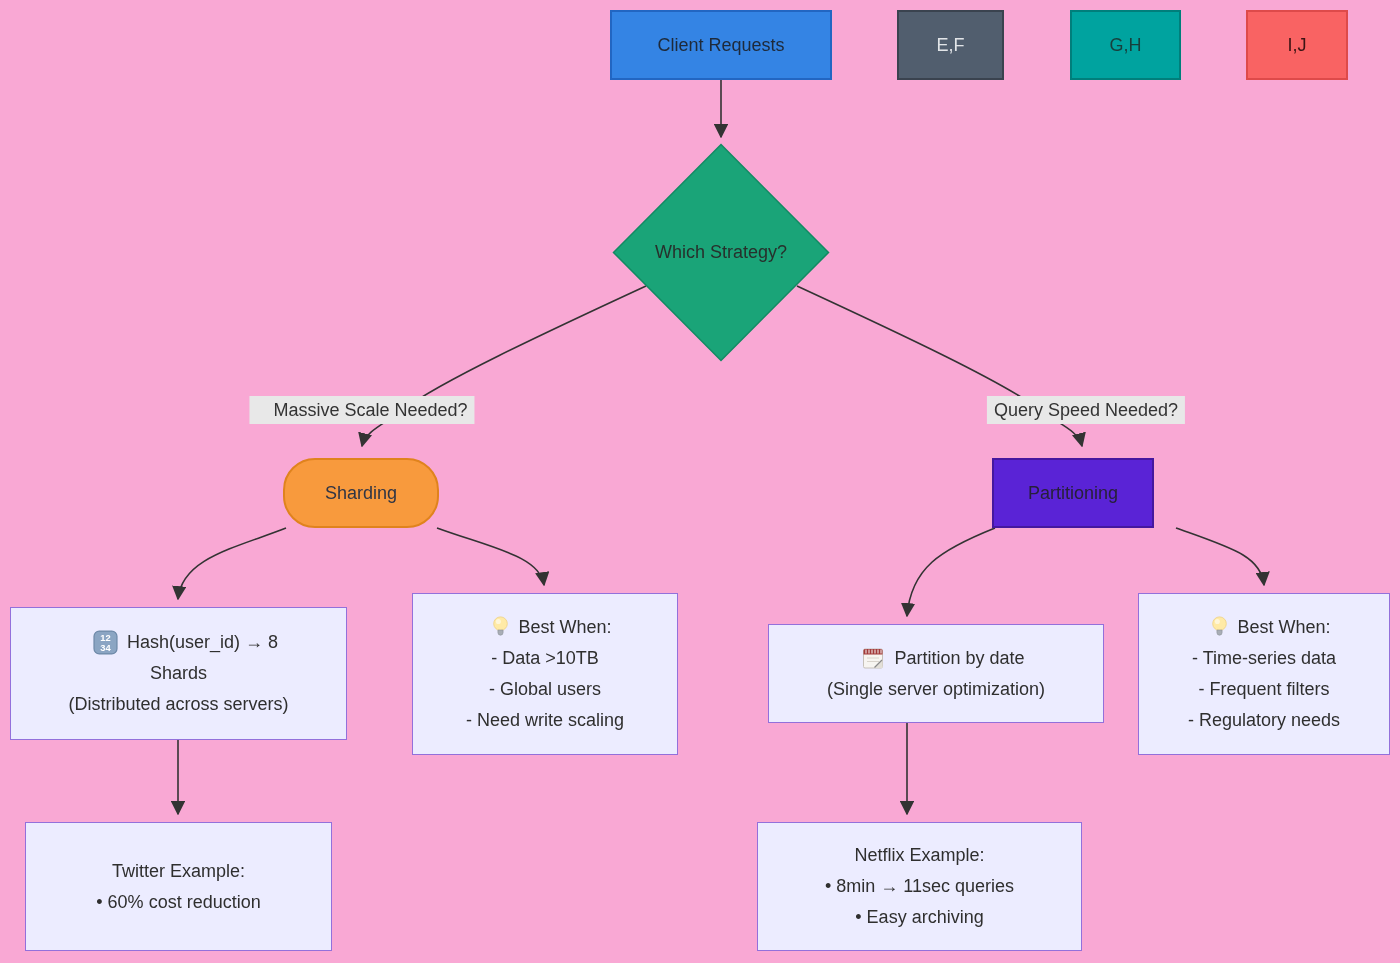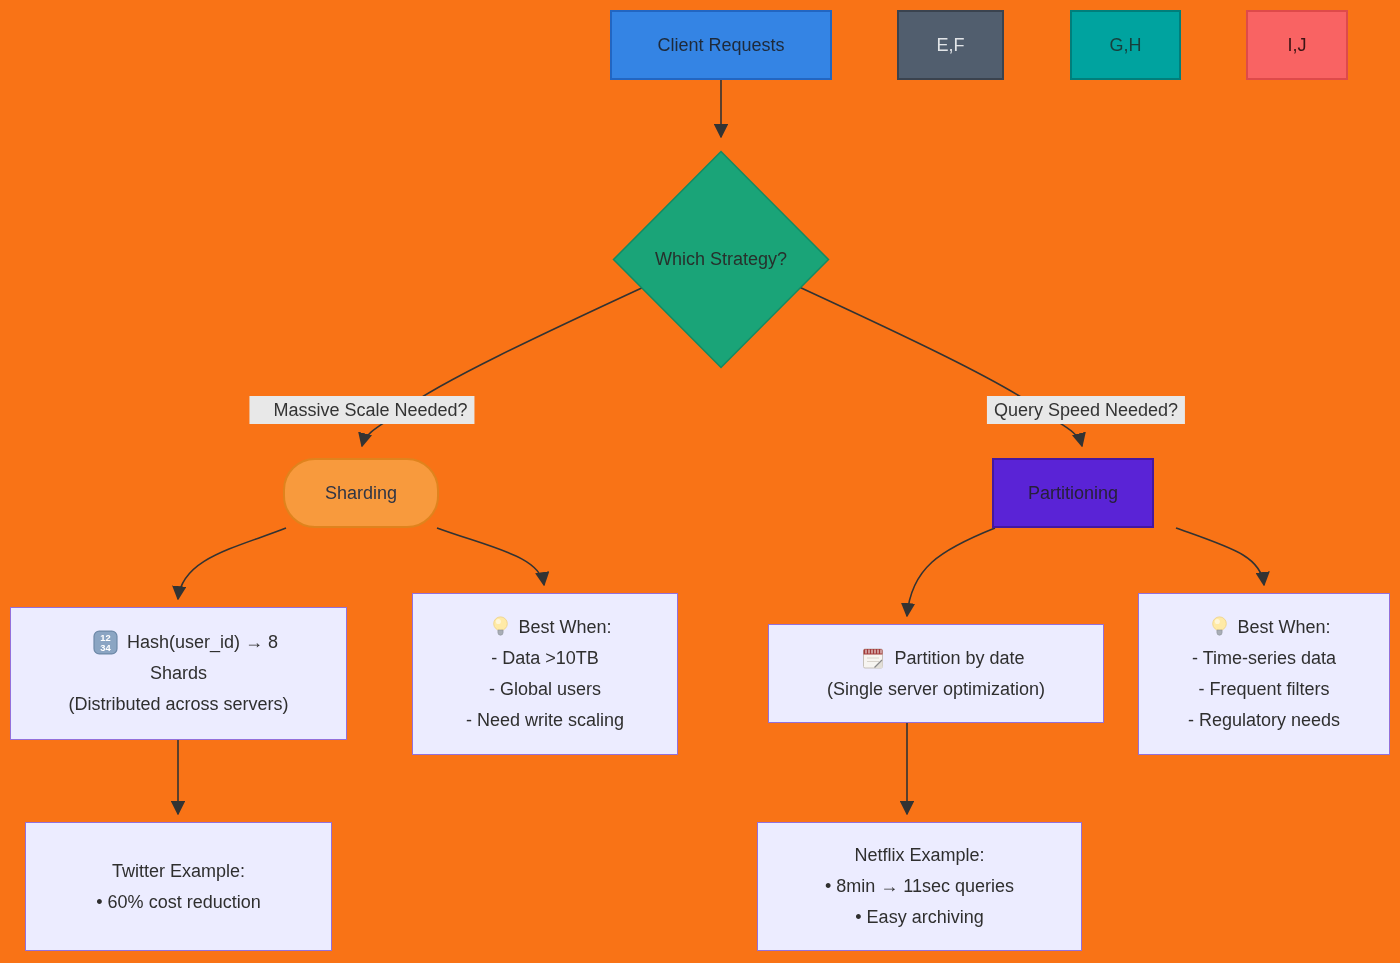--- a/index.html
+++ b/index.html
@@ -1,17 +1,17 @@
 <!DOCTYPE html>
 <html style="--blue-fill: #3484e4; --blue-stroke: #2266c2; --slate-fill: #515e6e; --slate-stroke: #3a434f; --slate-text: #e2e5e8; --teal-fill: #00a39f; --teal-stroke: #007f7b; --red-fill: #f96363; --red-stroke: #de4a4a; --green-fill: #1aa478; --green-stroke: #128a63; --orange-fill: #f89a3d; --orange-stroke: #e0831d; --purple-fill: #5a23d6; --purple-stroke: #45189f; --node-fill: #ececff; --node-stroke: #9370db; --line: #333333; --label-bg: #e8e8e8; --text: #2b2b2b;"><head>
 <meta charset="utf-8">
 <style>
   html,body{margin:0;padding:0;background:#ffffff;}
   #canvas{
-    position:relative;width:1400px;height:963px;overflow:hidden;background:#f97316;
+    position:relative;width:1400px;height:963px;overflow:hidden;background:#f9a8d4;
     font-family:"Liberation Sans", sans-serif;color:var(--text,#2b2b2b);
   }
   #edges{position:absolute;left:0;top:0;width:1400px;height:963px;z-index:0;}
   #edges path.edge{fill:none;stroke:var(--line,#333);stroke-width:1.6px;}
   #arrowhead-shape{fill:var(--line,#333);}
 
   .node{
     position:absolute;box-sizing:border-box;z-index:1;
     display:flex;flex-direction:column;align-items:center;justify-content:center;
     text-align:center;font-size:18px;line-height:31px;color:#2b2b2b;
@@ -23,21 +23,21 @@
   .box-red{background:var(--red-fill);border-color:var(--red-stroke);color:#3c1414;}
   .box-orange{background:var(--orange-fill);border-color:var(--orange-stroke);color:#2f3545;border-radius:32px;}
   .box-purple{background:var(--purple-fill);border-color:var(--purple-stroke);color:#27203a;}
   .box-lav{background:var(--node-fill);border:1.7px solid var(--node-stroke);color:#2f2f2f;}
 
   #node-client{left:610px;top:10px;width:222px;height:70px;}
   #node-ef{left:897px;top:10px;width:107px;height:70px;}
   #node-gh{left:1070px;top:10px;width:111px;height:70px;}
   #node-ij{left:1246px;top:10px;width:102px;height:70px;}
 
-  #node-decision{left:612px;top:150px;width:218px;height:219px;border:none;}
+  #node-decision{left:612px;top:143px;width:218px;height:219px;border:none;}
   #node-decision svg{position:absolute;left:0;top:0;width:100%;height:100%;}
   #node-decision polygon{fill:var(--green-fill);stroke:var(--green-stroke);stroke-width:1.5;}
   #node-decision .diamond-label{position:relative;z-index:1;color:#27302c;}
 
   #node-sharding{left:283px;top:458px;width:156px;height:70px;}
   #node-partitioning{left:992px;top:458px;width:162px;height:70px;}
 
   #node-hash{left:10px;top:607px;width:337px;height:133px;}
   #node-bestwhen-left{left:412px;top:593px;width:266px;height:162px;}
   #node-partdate{left:740px;top:624px;width:336px;height:99px;margin-left:28px;}

